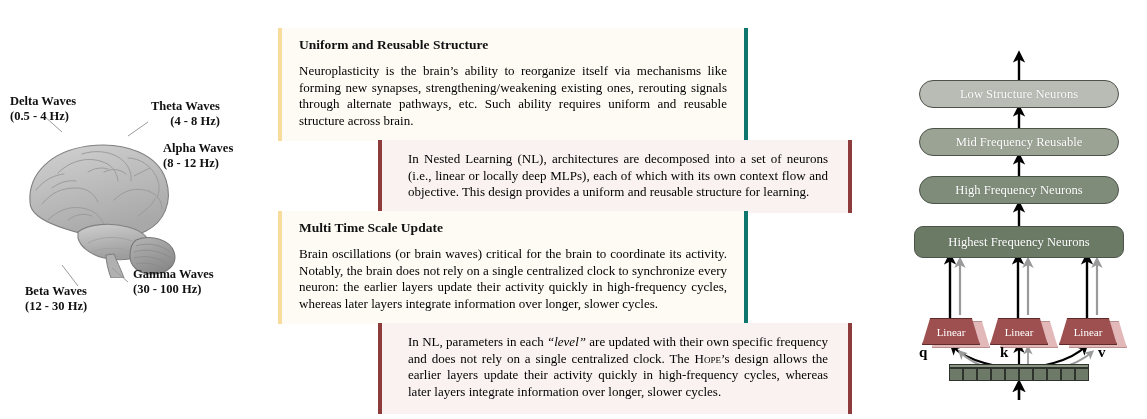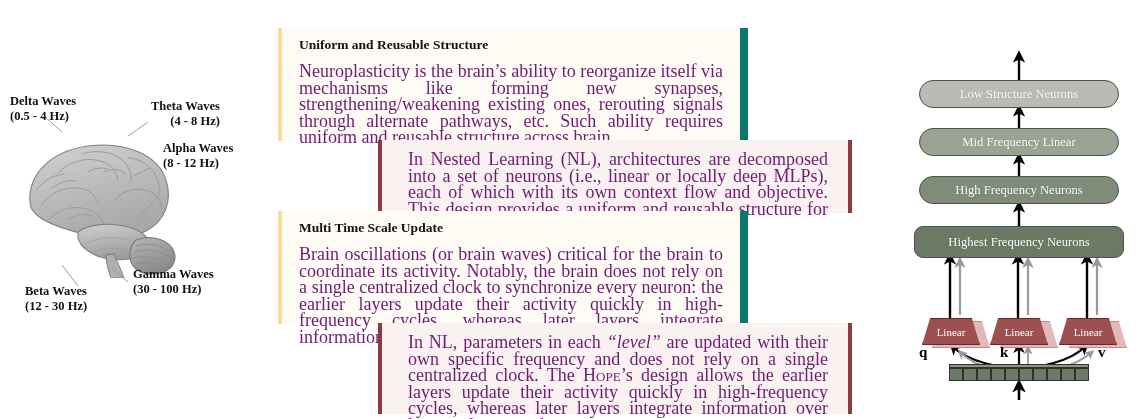--- a/index.html
+++ b/index.html
@@ -36,43 +36,43 @@
   }
   .brain-label .sub { display:block; }
 
   
   .panel {
     position: absolute;
     box-sizing: border-box;
   }
   .panel-cream {
     background: #fdfbf4;
-    border-right: 8px solid #0f766e;
+    border-right: 4px solid #0f766e;
     border-left: 4px solid #f7dc9c;
     padding: 9px 17px 11px 17px;
   }
   .panel-pink {
     background: #f9f2f1;
     border-left: 4px solid #8d3b3b;
     border-right: 4px solid #8d3b3b;
     padding: 11px 20px 12px 26px;
   }
   .panel-title {
     font-weight: bold;
     font-size: 13.5px;
     line-height: 16px;
     margin: 0 0 10px 0;
     color: #111;
   }
   .panel-body {
-    font-size: 18px;
+    font-size: 13px;
     line-height: 16.6px;
     margin: 0;
     text-align: justify;
-    color: #701a75;
+    color: #000000;
   }
   .smallcaps {
     font-variant: small-caps;
   }
   .ital { font-style: italic; font-family: Liberation Serif, serif; }
 
   
   #arch-panel {
     position: absolute;
     left: 890px; top: 0;
@@ -281,21 +281,21 @@
 
     <g stroke="#000" stroke-width="2.6" marker-end="url(#ah)">
       <line x1="129" y1="400" x2="129" y2="383"></line>
     </g>
   </svg>
 
   <div class="pill" style="left:29px; top:80px; width:200px; height:28px; background:#b9bcb4;">
     <span>Low Structure Neurons</span>
   </div>
   <div class="pill" style="left:29px; top:128px; width:200px; height:28px; background:#9ba394;">
-    <span>Mid Frequency Linear</span>
+    <span>Mid Frequency Reusable</span>
   </div>
   <div class="pill" style="left:29px; top:176px; width:200px; height:28px; background:#7f8c79;">
     <span>High Frequency Neurons</span>
   </div>
   <div class="pill" style="left:24px; top:226px; width:210px; height:32px; background:#6b7a65; border-radius:9px;">
     <span>Highest Frequency Neurons</span>
   </div>
 
   <div class="linear-shadow" style="left:42px; top:321px;"></div>
   <div class="linear-box" style="left:32px; top:318px;">

